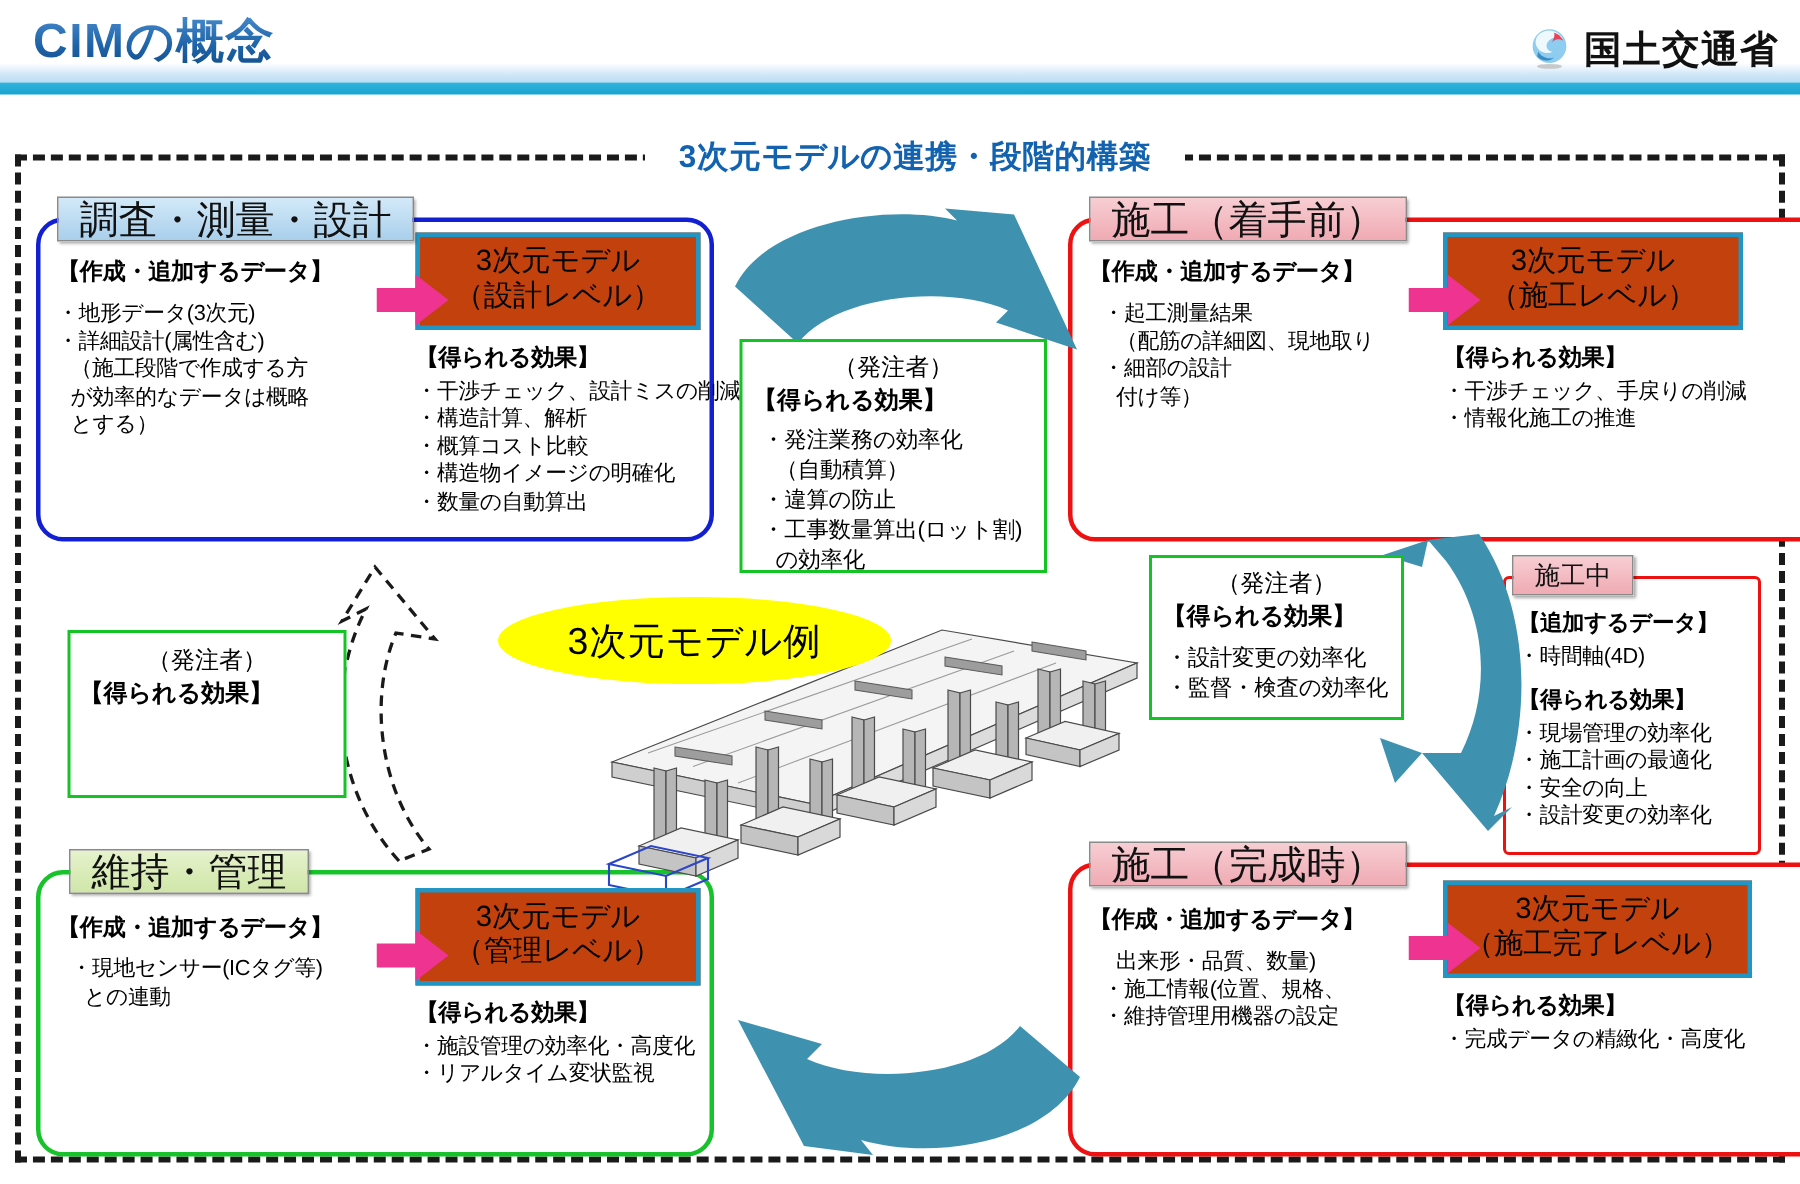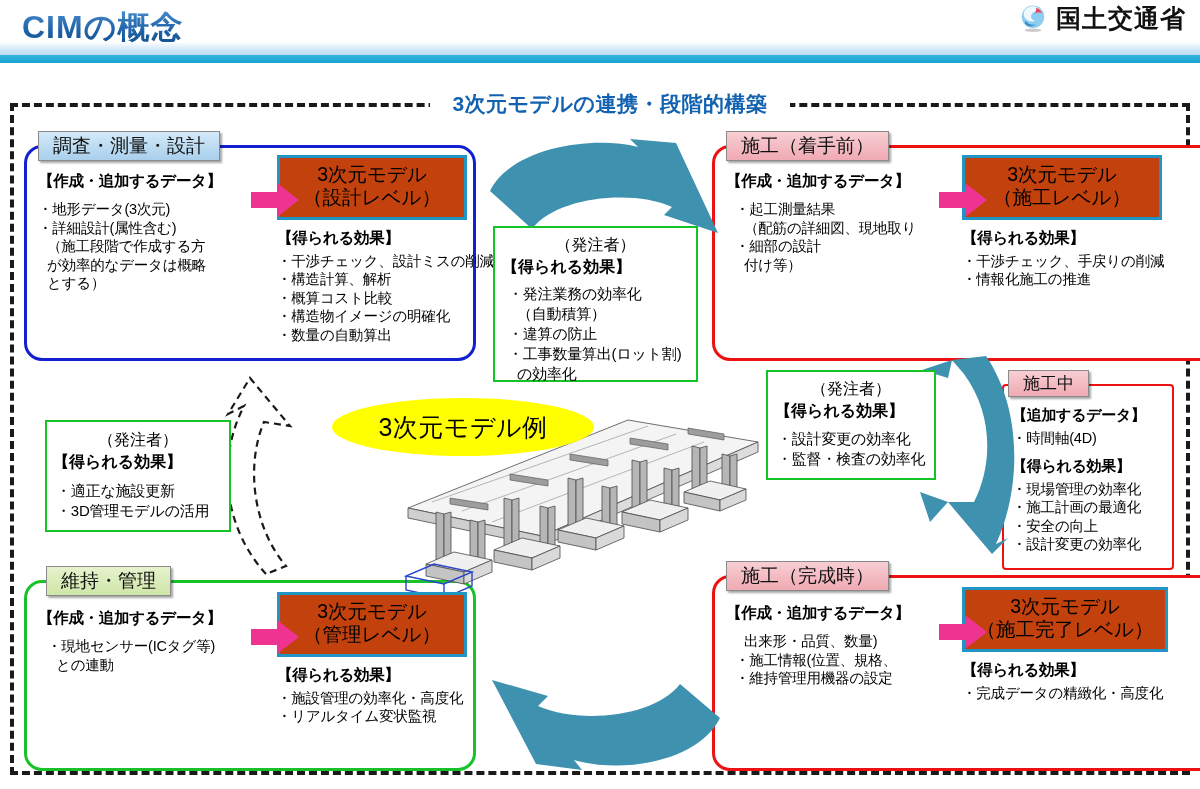--- a/index.html
+++ b/index.html
@@ -22,21 +22,21 @@
     text-shadow:none;
   }
   #header-rule-soft {
     position:absolute; left:0; top:42px; width:1200px; height:13px;
     background:linear-gradient(180deg,#ffffff 0%,#cfe7f7 60%,#bcdcf3 100%);
   }
   #header-rule-strong {
     position:absolute; left:0; top:55px; width:1200px; height:8px;
     background:linear-gradient(180deg,#31b4dd 0%,#19a3d0 100%);
   }
-  #logo-wrap { position:absolute; right:14px; top:2px; display:flex; align-items:center; gap:8px; }
+  #logo-wrap { position:absolute; right:14px; top:16px; display:flex; align-items:center; gap:8px; }
   #logo-mark { width:30px; height:30px; }
   #logo-text { font-size:25px; font-weight:bold; color:#111; letter-spacing:1px;
                font-family:"DejaVu Sans",sans-serif; }
 
   
   #outer-frame {
     position:absolute; left:10px; top:103px; width:1180px; height:672px;
     border:4px dashed #1a1a1a;
   }
   #frame-label {
@@ -50,21 +50,21 @@
   .phase-body {
     position:absolute; left:0; top:14px; width:100%; height:calc(100% - 14px);
     border:3px solid #000; border-radius:18px; background:#fff;
   }
   .phase.blue  .phase-body { border-color:#1320d2; }
   .phase.red   .phase-body { border-color:#ee1111; }
   .phase.green .phase-body { border-color:#17c22a; }
 
   .phase-tab {
     position:absolute; top:0; height:30px; line-height:28px;
-    padding:0 14px; font-size:19px; color:#111; text-align:center;
+    padding:0 14px; font-size:26px; color:#111; text-align:center;
     border:1px solid #8a8a8a; z-index:4; white-space:nowrap;
     box-shadow:1.5px 1.5px 2px rgba(0,0,0,.35);
   }
   .phase.blue  .phase-tab { background:linear-gradient(180deg,#d3e9f8 0%,#a9cfec 100%); }
   .phase.red   .phase-tab { background:linear-gradient(180deg,#f7ced3 0%,#f0aab3 100%); }
   .phase.green .phase-tab { background:linear-gradient(180deg,#e6f2cd 0%,#cfe6a8 100%); }
 
   .col-left  { position:absolute; z-index:3; }
   .col-right { position:absolute; z-index:3; }
 
@@ -306,24 +306,20 @@
   <div class="o-hdr" style="margin:1px 0 0 7px;">【得られる効果】</div>
   <div class="o-bul" style="margin:7px 0 0 9px;">
     <div>・設計変更の効率化</div>
     <div>・監督・検査の効率化</div>
   </div>
 </div>
 
 <div class="owner" style="left:45px; top:420px; width:186px; height:112px;">
   <div class="o-sub" style="margin:8px 0 0 0;">（発注者）</div>
   <div class="o-hdr" style="margin:1px 0 0 6px;">【得られる効果】</div>
-  <div class="o-bul" style="margin:8px 0 0 9px;">
-    <div>・適正な施設更新</div>
-    <div>・3D管理モデルの活用</div>
-  </div>
 </div>
 
 <svg id="model-3d" viewBox="0 0 382 180">
   <g stroke="#4a4a4a" stroke-width="0.8" fill="#e9e9e9">
 
     <polygon points="16,96 236,8 366,30 150,124" fill="#f4f4f4"></polygon>
     <polygon points="16,96 150,124 150,134 16,106" fill="#cfcfcf"></polygon>
     <polygon points="150,124 366,30 366,40 150,134" fill="#dcdcdc"></polygon>
 
     <polyline points="40,90 256,14" fill="none" stroke="#9a9a9a" stroke-width="0.7"></polyline>

